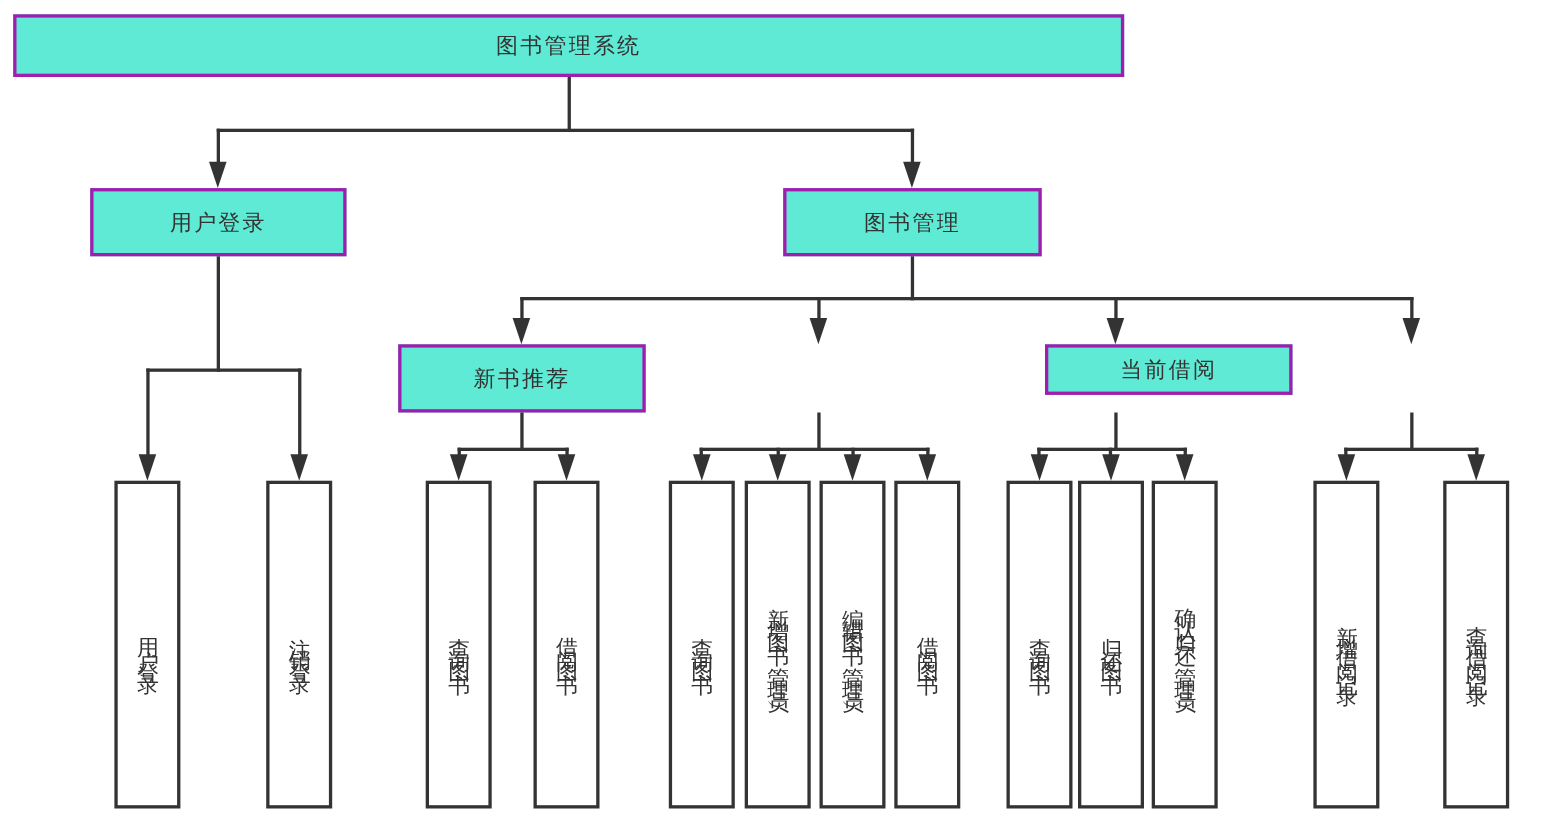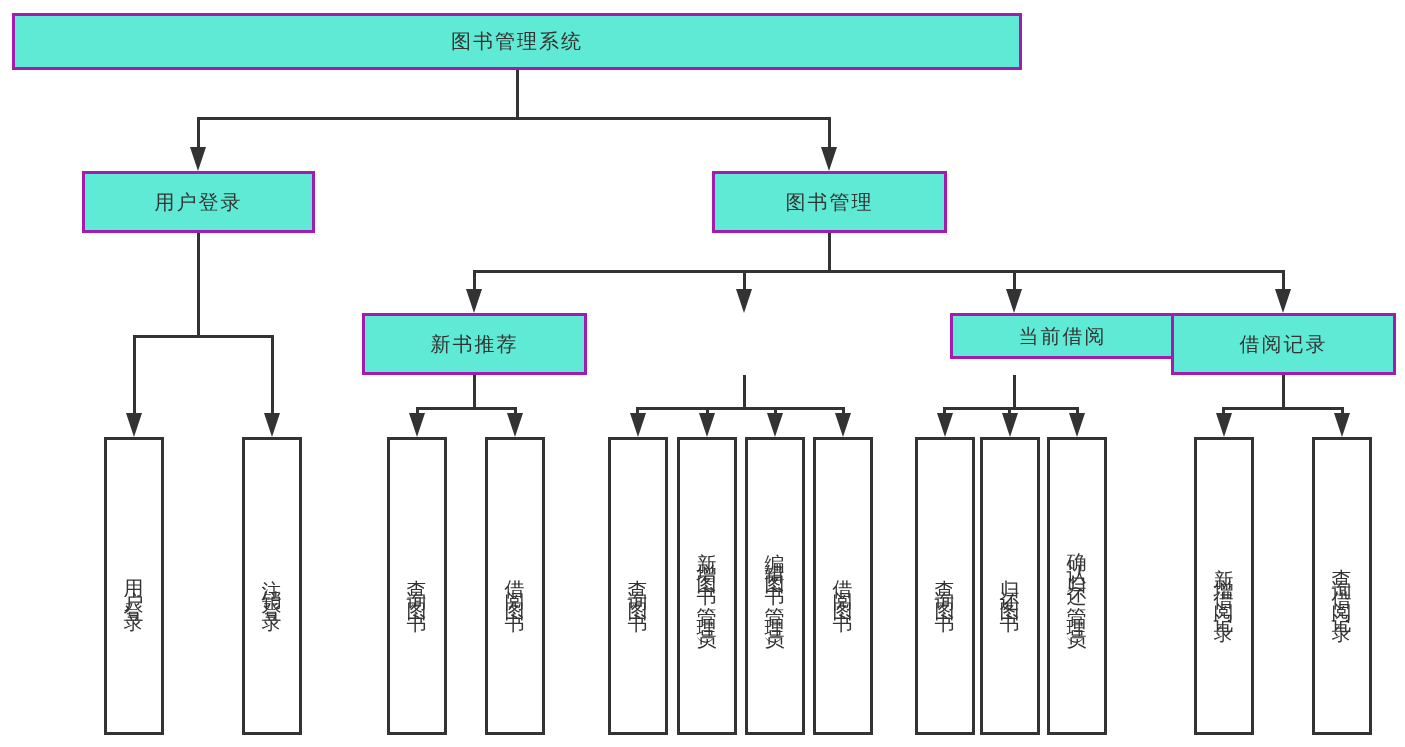--- a/index.html
+++ b/index.html
@@ -83,23 +83,20 @@
 
   <div class="node" style="left:712px;top:171px;width:235px;height:62px;">
     <span class="lbl">图书管理</span>
   </div>
 
 
   <div class="node" style="left:902px;top:313px;width:225px;height:46px;margin-left:48px;">
     <span class="lbl">当前借阅</span>
   </div>
 
-  <div class="node" style="left:1171px;top:313px;width:225px;height:62px;">
-    <span class="lbl">借阅记录</span>
-  </div>
 
   <div class="leaf" style="left:104px;">
     <span class="vlbl">用户登录</span>
     </div>
   <div class="leaf" style="left:242px;">
     <span class="vlbl">注销登录</span>
     </div>
   <div class="leaf" style="left:387px;">
     <span class="vlbl">查询图书</span>
     </div>

